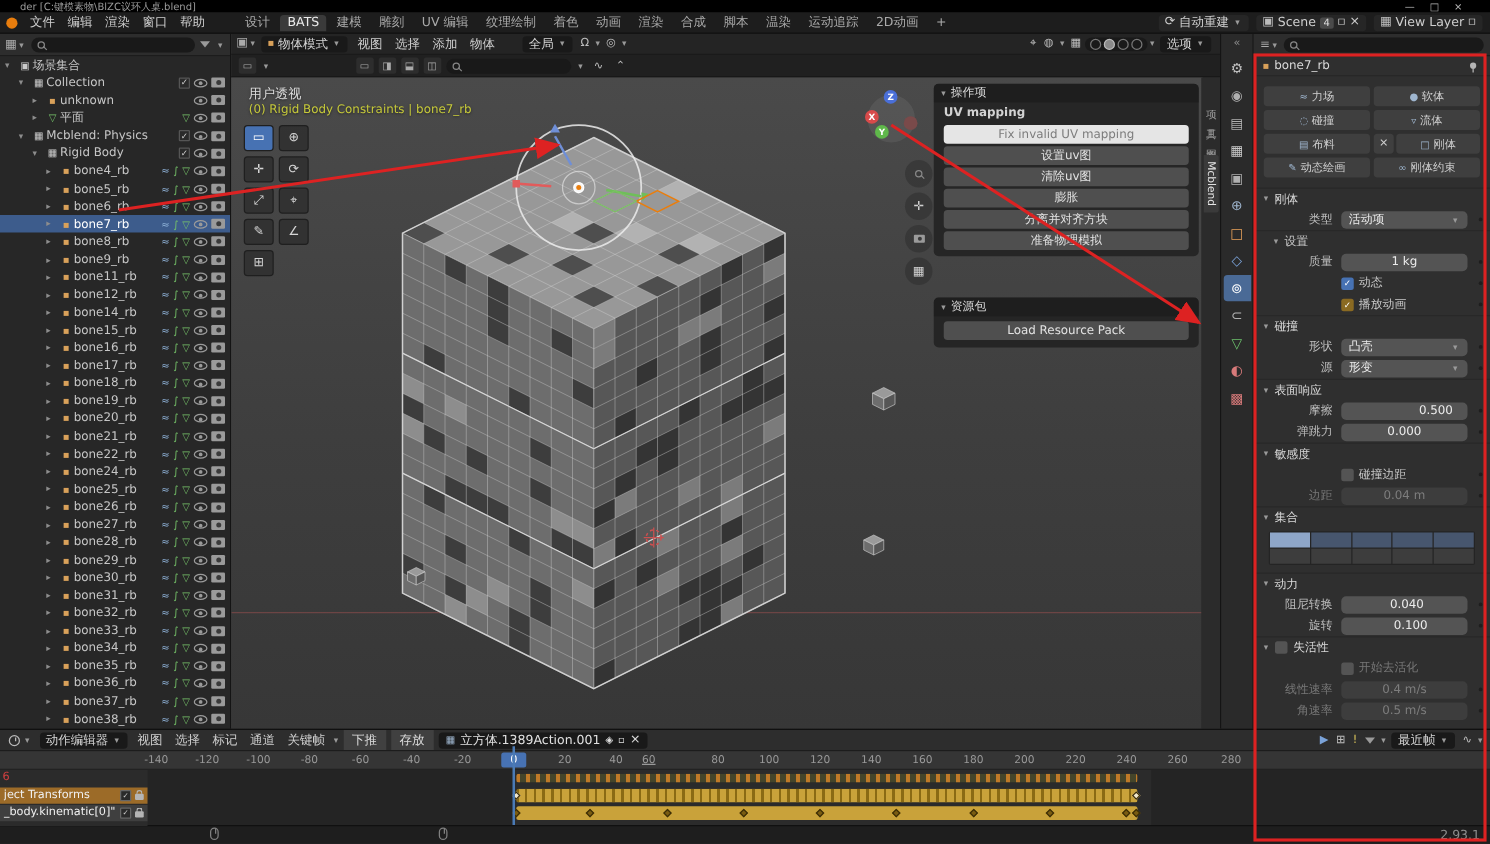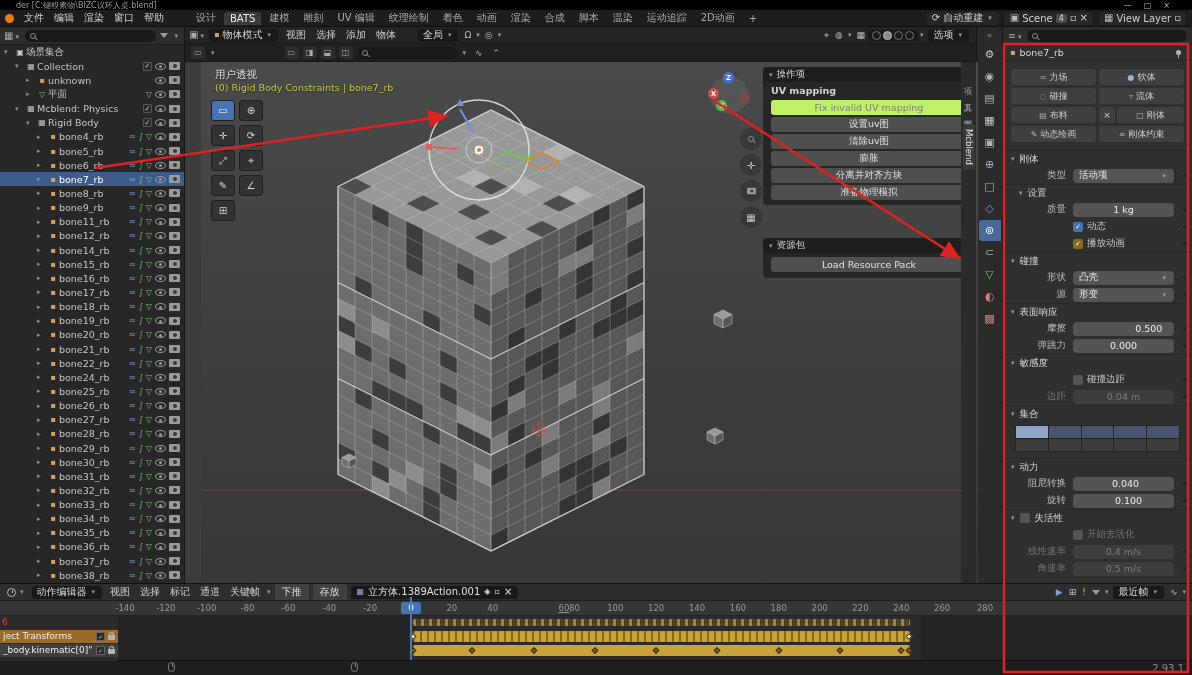--- a/index.html
+++ b/index.html
@@ -47,37 +47,37 @@
 #viewport{width:792px;position:relative;background:#3c3c3c;border-right:1px solid #141414}
 .vp-h1{height:17px;background:#242424;display:flex;align-items:center;padding:0 4px;font-size:10px;border-bottom:1px solid #1a1a1a}
 .vp-h2{height:18px;background:#202020;display:flex;align-items:center;padding:0 6px;gap:4px;border-bottom:1px solid #161616}
 .hdr-dd{display:inline-flex;align-items:center;gap:3px;background:#191919;border-radius:3px;height:13px;padding:0 5px;color:#d5d5d5;margin:0 3px;white-space:nowrap}
 .vp-menu{padding:0 5px;color:#cfcfcf}
 .hic{font-size:9px;color:#bdbdbd;padding:0 3px}
 .shade{display:inline-flex;align-items:center;gap:2px;background:#191919;border-radius:6px;padding:1px 4px}
 .shade .s{width:9px;height:9px;border-radius:50%;border:1px solid #777;font-size:0}
 .shade .s.on{background:#8a8a8a;border-color:#bbb}
 .tbx{width:14px;height:13px;background:#2d2d2d;border-radius:2px;display:inline-flex;align-items:center;justify-content:center;font-size:8px;color:#aaa}
-.vp-canvas{position:absolute;top:35px;left:16px;width:777px;height:521px;overflow:hidden;background:linear-gradient(#4a4a4a,#3e3e3e 55%,#373737)}
+.vp-canvas{position:absolute;top:35px;left:0;width:777px;height:521px;overflow:hidden;background:linear-gradient(#4a4a4a,#3e3e3e 55%,#373737)}
 #vp-svg{position:absolute;inset:0}
 .vp-ovl-t{position:absolute;left:14px;top:6px;font-size:10.5px;color:#dedede;text-shadow:0 1px 2px #0008}
 .vp-ovl-s{position:absolute;left:14px;top:20px;font-size:9.5px;color:#c6c93a;text-shadow:0 1px 2px #0008}
 #vp-tools{position:absolute;left:10px;top:38px;display:grid;grid-template-columns:24px 24px;gap:4px}
 .tool{width:24px;height:21px;background:#2f2f2fd9;border:1px solid #1f1f1f;border-radius:3px;display:flex;align-items:center;justify-content:center;font-size:10px;color:#d5d5d5}
 .tool.active{background:#4772b3;color:#fff}
 #navball{position:absolute;left:509px;top:14px;width:38px;height:38px;border-radius:50%;background:rgba(255,255,255,0.07)}
 .axdot{position:absolute;width:11px;height:11px;border-radius:50%;font-size:7px;color:#111;display:flex;align-items:center;justify-content:center;font-weight:bold}
 .navbtn{position:absolute;left:539px;width:22px;height:22px;border-radius:50%;background:rgba(45,45,45,0.55);display:flex;align-items:center;justify-content:center;color:#cfcfcf;font-size:10px}
 
 .npanel{position:absolute;left:562px;width:212px;background:rgba(36,36,36,0.93);border-radius:4px;overflow:hidden;font-size:9.5px}
 .np-h{height:15px;background:#1e1e1e;display:flex;align-items:center;gap:4px;padding:0 6px;color:#d8d8d8}
 .tri{font-size:7px;color:#9a9a9a}
 .np-sec{padding:3px 8px 2px;color:#d2d2d2;font-weight:bold}
 .np-btn{height:15px;margin:2px 8px;background:#4f4f4f;border-radius:3px;display:flex;align-items:center;justify-content:center;color:#e2e2e2}
-.np-btn.dis{background:#bef264;color:#7d7d7d}
+.np-btn.dis{background:#e5e5e5;color:#7d7d7d}
 #vp-vtabs{position:absolute;right:0;top:35px;width:15px;height:521px;background:#2b2b2b;display:flex;flex-direction:column;align-items:center;padding-top:14px;gap:6px}
 .vtab{writing-mode:vertical-rl;font-size:8.5px;color:#9a9a9a;padding:5px 1px;border-radius:0 2px 2px 0}
 .vtab.active{background:#3a3a3a;color:#e5e5e5}
 
 #props-tabs{width:26px;background:#2a2a2a;border-right:1px solid #141414;display:flex;flex-direction:column;align-items:center}
 .pt-chev{height:16px;color:#8a8a8a;font-size:9px;display:flex;align-items:center}
 .pt{width:22px;height:21px;margin:1px 0;border-radius:3px 0 0 3px;display:flex;align-items:center;justify-content:center}
 .pt.active{background:#4a6a96}
 .ptg{font-size:11px}
 
@@ -1309,21 +1309,21 @@
         <span class="tick" style="left: 124.98px;">-140</span>
         <span class="tick" style="left: 165.84px;">-120</span>
         <span class="tick" style="left: 206.7px;">-100</span>
         <span class="tick" style="left: 247.56px;">-80</span>
         <span class="tick" style="left: 288.42px;">-60</span>
         <span class="tick" style="left: 329.28px;">-40</span>
         <span class="tick" style="left: 370.14px;">-20</span>
         <span class="tick" style="left: 411px;">0</span>
         <span class="tick" style="left: 451.86px;">20</span>
         <span class="tick" style="left: 492.72px;">40</span>
-        <span class="tick" style="left: 564px; text-decoration: underline;">60</span>
+        <span class="tick" style="left: 519px; text-decoration: underline;">60</span>
         <span class="tick" style="left: 574.44px;">80</span>
         <span class="tick" style="left: 615.3px;">100</span>
         <span class="tick" style="left: 656.16px;">120</span>
         <span class="tick" style="left: 697.02px;">140</span>
         <span class="tick" style="left: 737.88px;">160</span>
         <span class="tick" style="left: 778.74px;">180</span>
         <span class="tick" style="left: 819.6px;">200</span>
         <span class="tick" style="left: 860.46px;">220</span>
         <span class="tick" style="left: 901.32px;">240</span>
         <span class="tick" style="left: 942.18px;">260</span>

